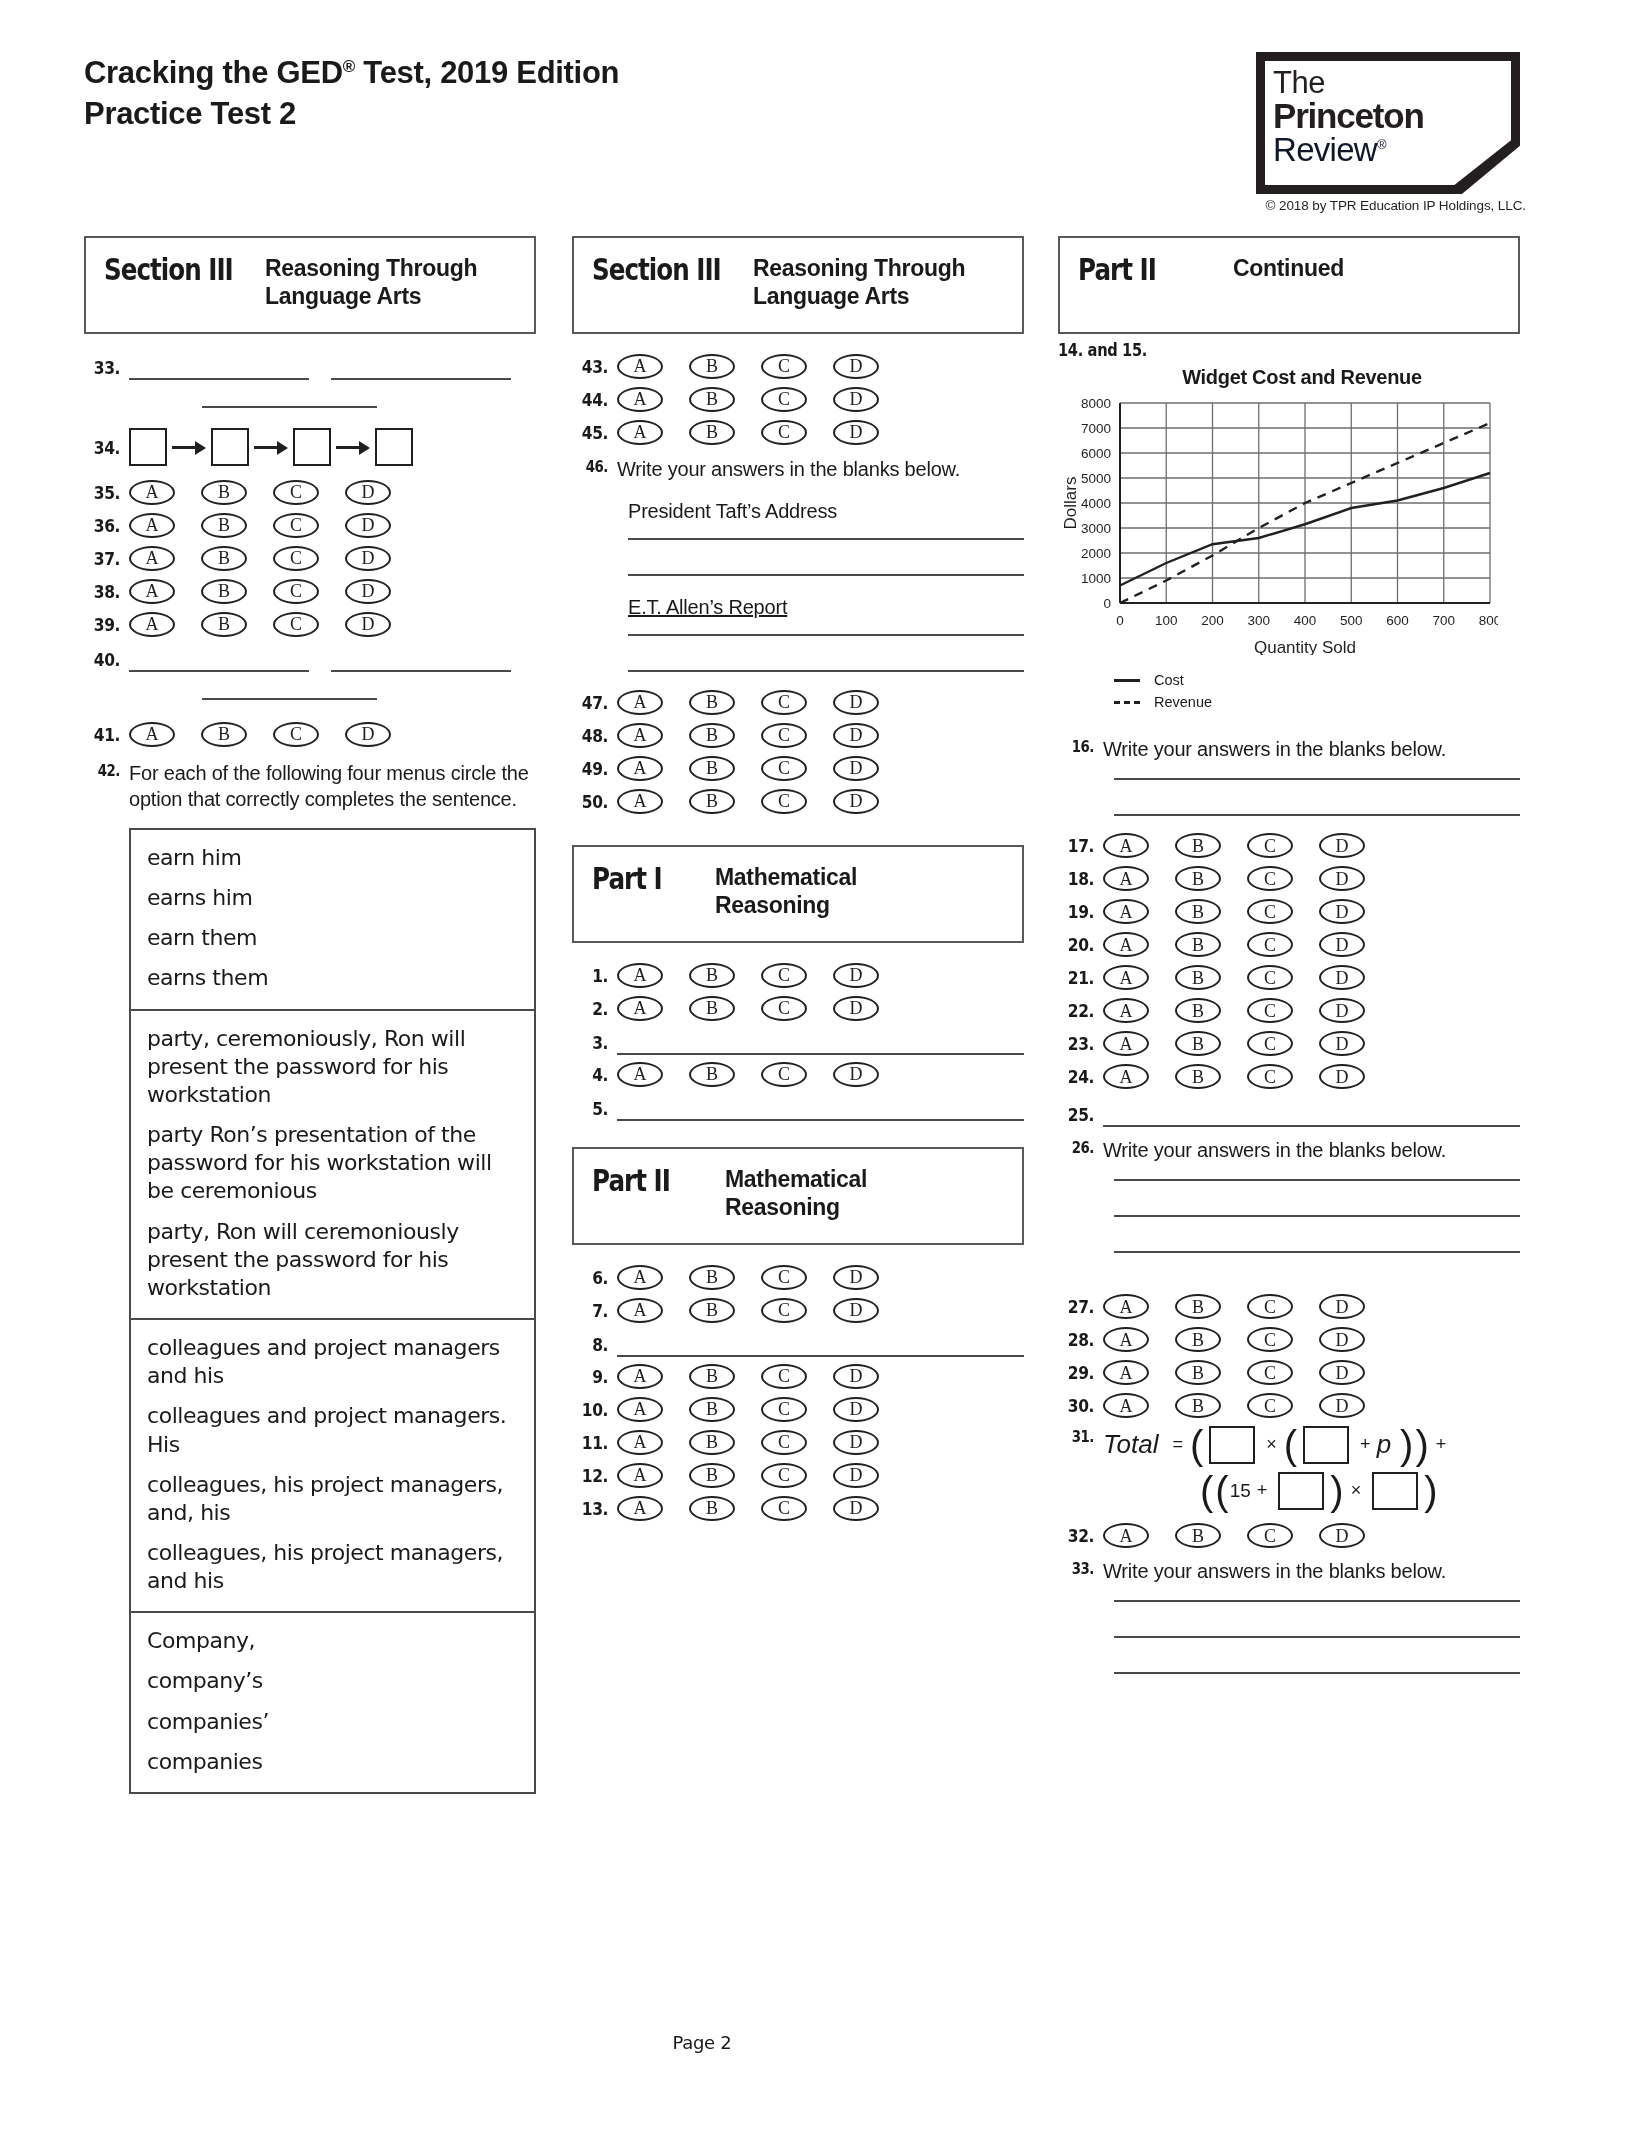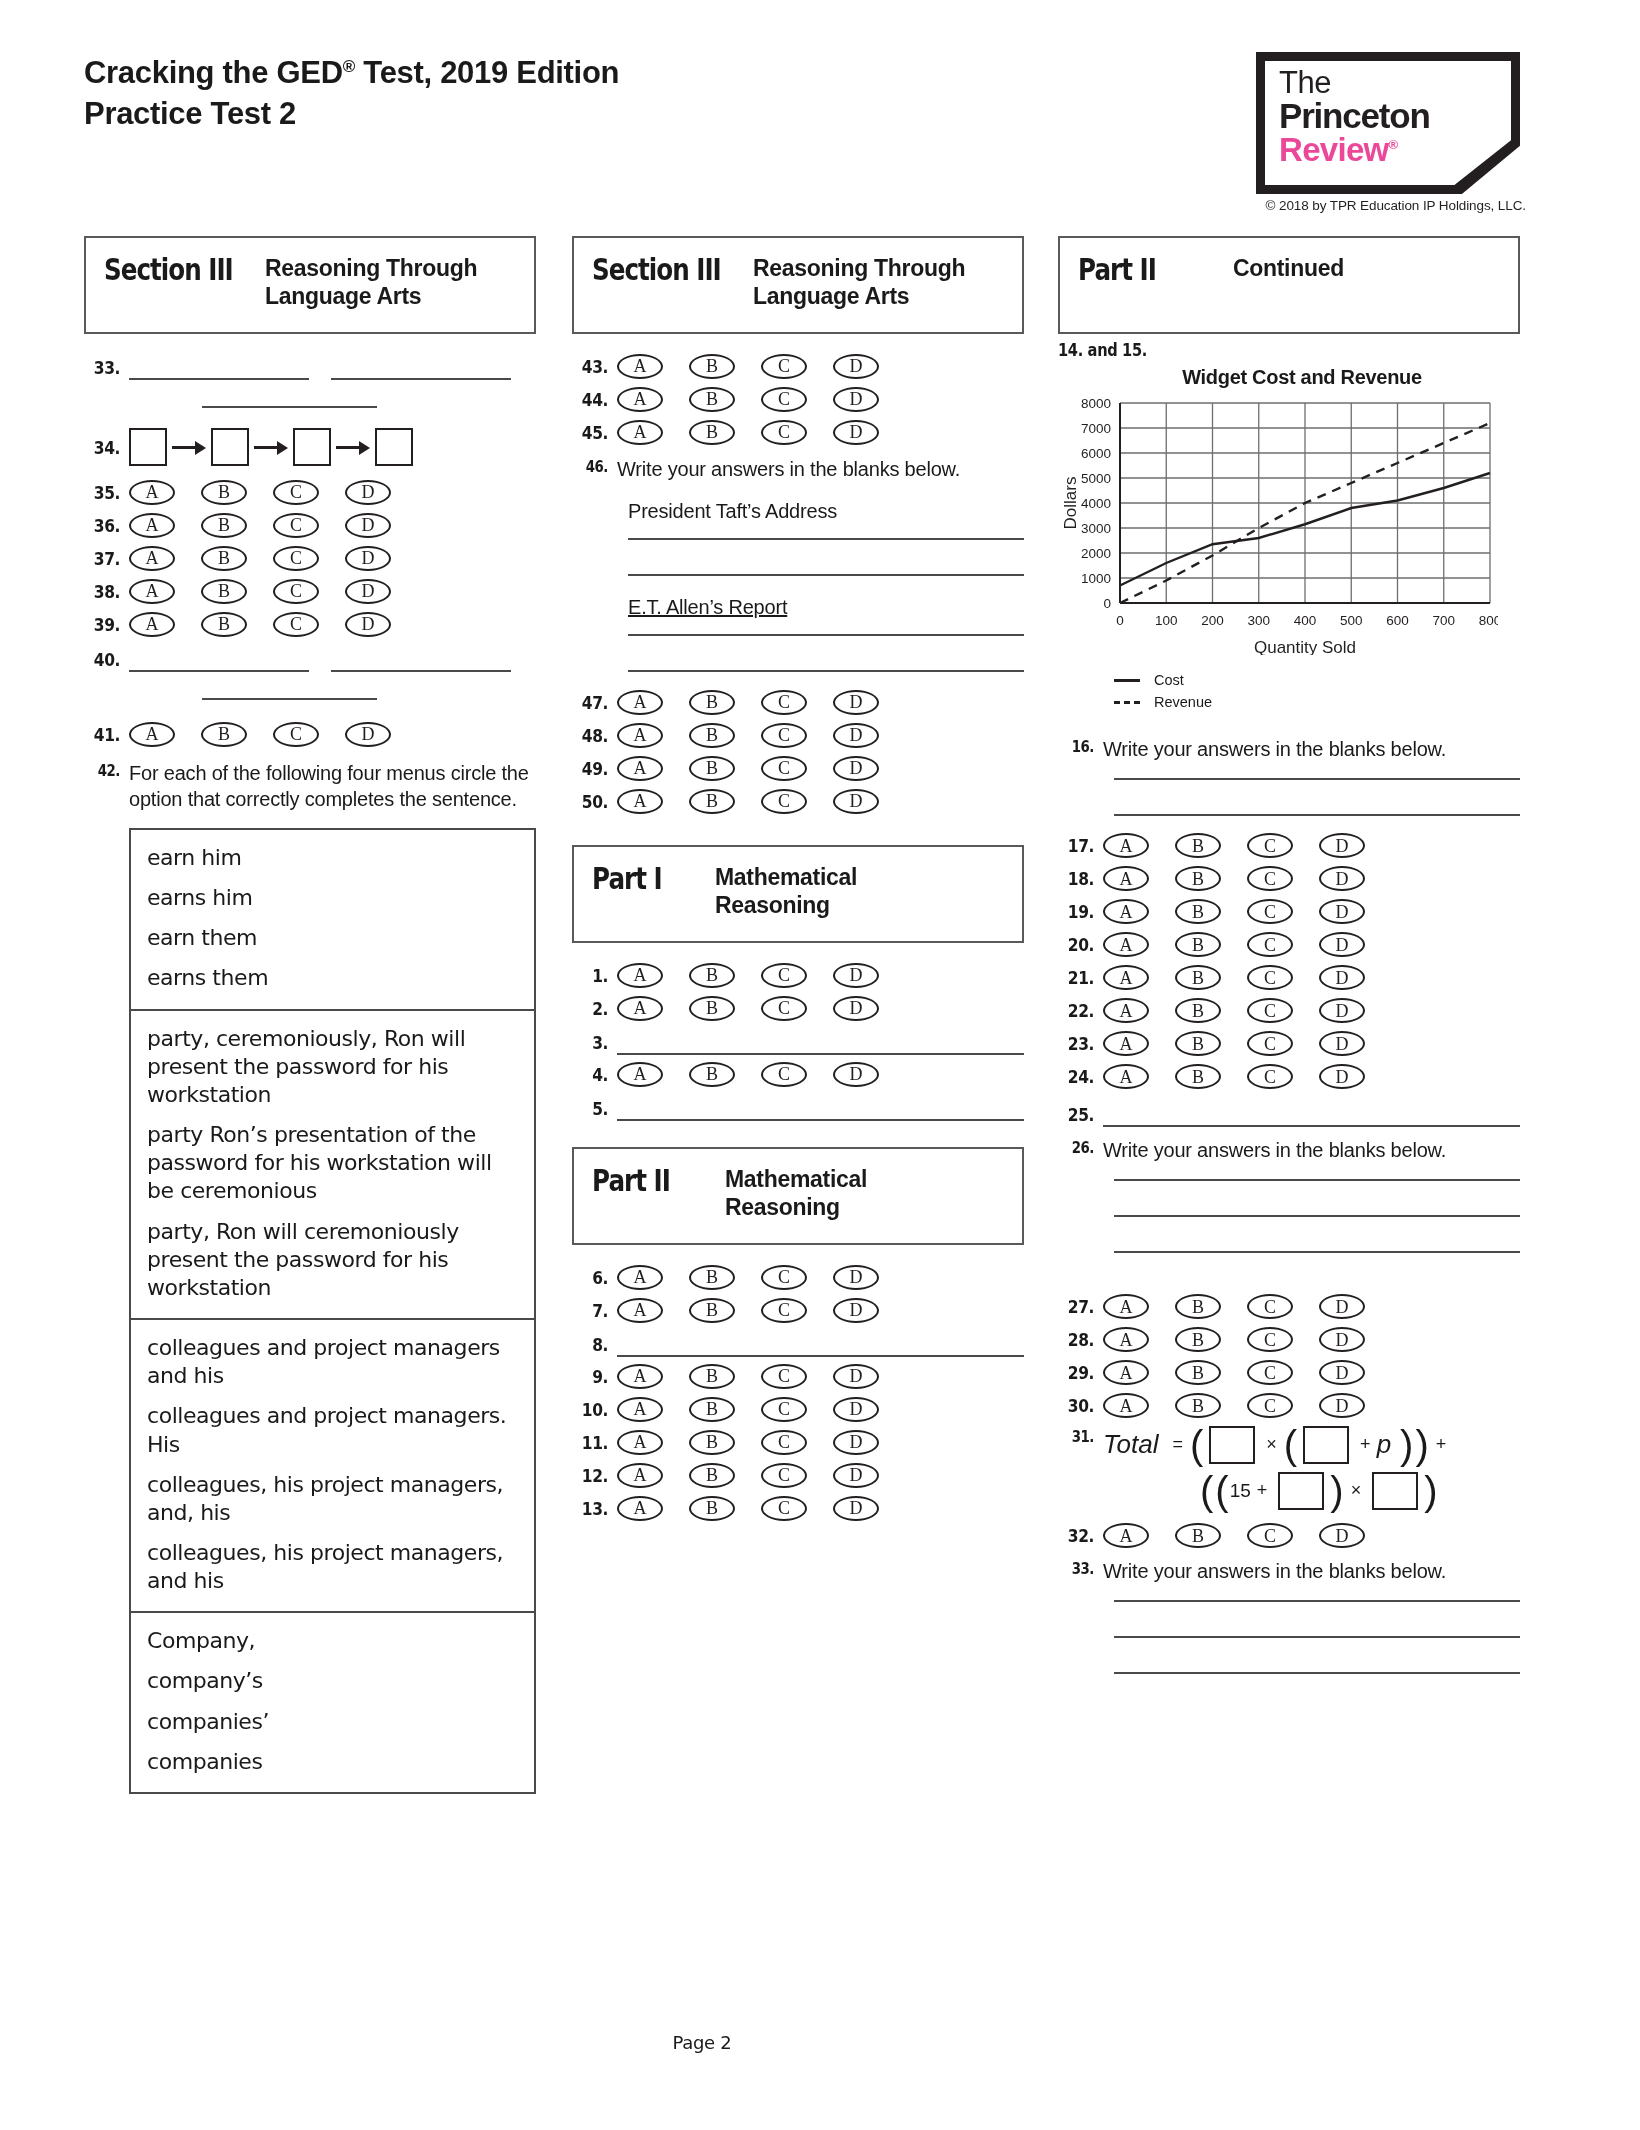--- a/index.html
+++ b/index.html
@@ -22,25 +22,25 @@
   .logo-wrap { position: absolute; left: 1256px; top: 52px; width: 264px; height: 142px; }
   .logo-box {
     position: relative; width: 264px; height: 142px;
     background: #231f20;
     clip-path: polygon(0 0, 100% 0, 100% 66%, 78% 100%, 0 100%);
   }
   .logo-inner {
     position: absolute; left: 9px; top: 9px; right: 9px; bottom: 9px;
     background: #ffffff;
     clip-path: polygon(0 0, 100% 0, 100% 64%, 77% 100%, 0 100%);
-    padding: 7px 0 0 14px;
+    padding: 7px 0 0 8px;
   }
   .logo-l1 { font-size: 31px; line-height: 0.98; font-weight: normal; color:#231f20; letter-spacing:-0.5px;}
   .logo-l2 { font-size: 35px; line-height: 1.0; font-weight: bold; color:#231f20; letter-spacing:-1.2px;}
-  .logo-l3 { font-size: 33px; line-height: 1.0; font-weight: bold; color:#ec4899; letter-spacing:-0.7px;}
+  .logo-l3 { font-size: 33px; line-height: 1.0; font-weight: normal; color:#0f172a; letter-spacing:-0.7px;}
   .logo-l3 sup { font-size: 13px; vertical-align: super; }
   .copyright {
     position: absolute; left: 1226px; top: 198px;
     width: 300px; text-align: right;
     font-size: 13.5px; color: #231f20; letter-spacing: -0.1px;
   }
 
   
   .col { position: absolute; top: 236px; }
   .col-a { left: 84px;  width: 452px; }

